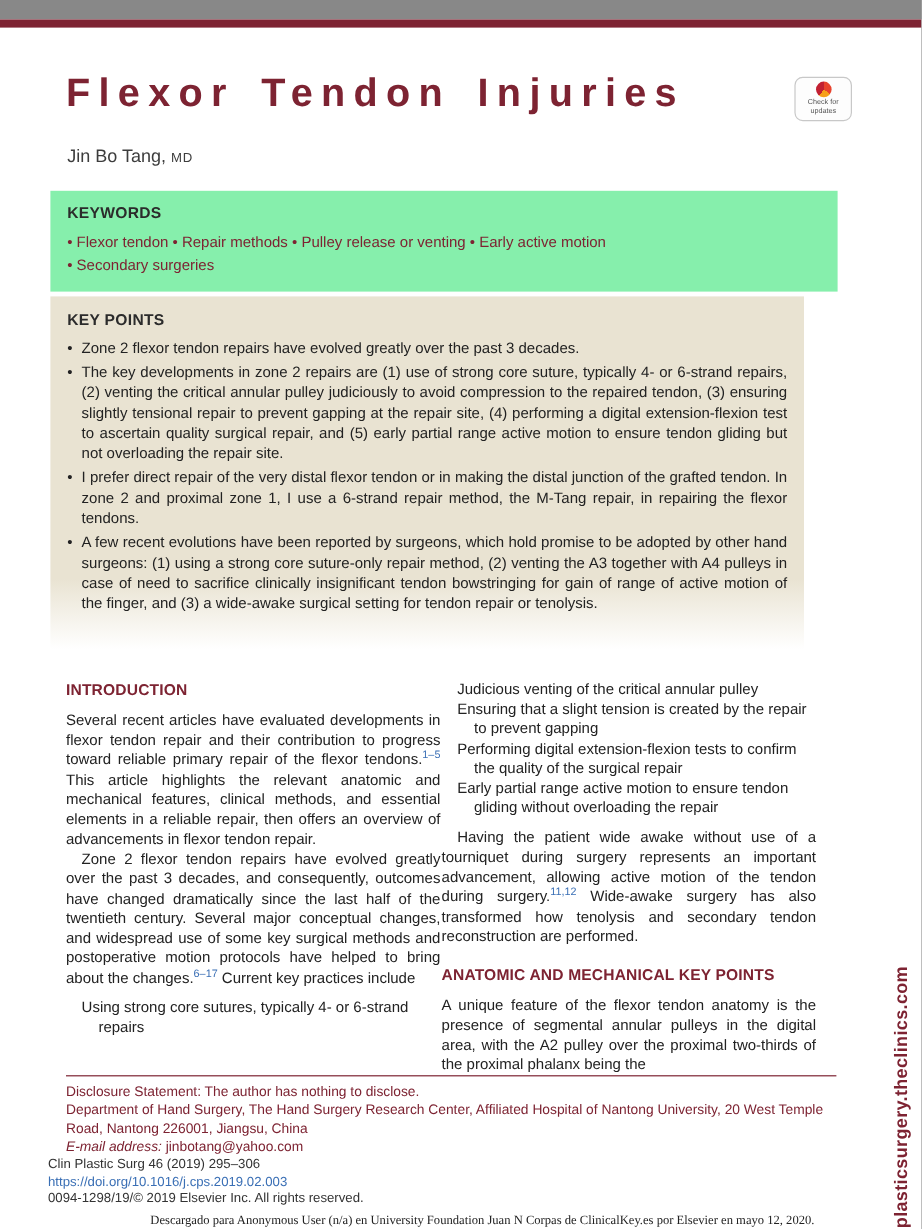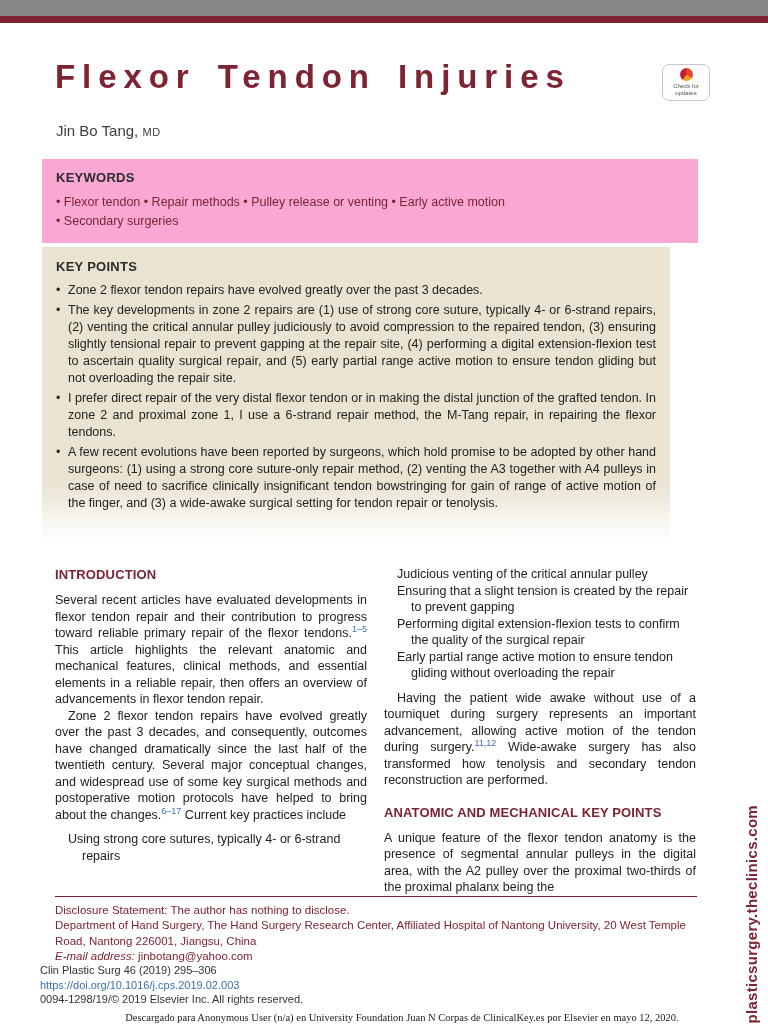--- a/index.html
+++ b/index.html
@@ -28,37 +28,37 @@
     background:conic-gradient(#e8432d 0 35%, #f6a01a 35% 60%, #c22032 60% 100%);
     margin-bottom:2px;
   }
   .badge-text { font-size:6px; color:#555; text-align:center; line-height:1.25; }
 
   .author { position:absolute; top:106px; left:56px; font-size:15px; color:#3d3d3d; }
   .author .degree { font-size:11px; letter-spacing:0.06em; }
 
   .kwbox {
     position:absolute; top:143px; left:42px; width:656px;
-    background:#f9a8d4; padding:11px 14px 12px 14px;
+    background:#86efac; padding:11px 14px 12px 14px;
   }
   .box-heading { margin:0 0 8px 0; font-size:13px; font-weight:bold; color:#2b2b2b; letter-spacing:0.02em; }
   .kw-line { color:#7d2332; font-size:12.5px; line-height:1.5; }
 
   .kpbox {
     position:absolute; top:231px; left:42px; width:628px;
     padding:12px 14px 26px 14px;
     background:linear-gradient(180deg, #e9e3d2 0%, #e9e3d2 80%, rgba(233,227,210,0) 100%);
   }
   .kp-list { margin:0; padding:0; list-style:none; font-size:12.5px; line-height:1.36; color:#222; }
   .kp-list li { position:relative; padding-left:12px; margin-bottom:3px; text-align:justify; }
   .kp-list li::before { content:"\2022"; position:absolute; left:0; top:0; }
 
   .body-cols {
     position:absolute; top:550px; left:55px; width:642px;
-    display:flex; gap:17px;
+    display:flex; gap:1px;
   }
   .col { width:312px; font-size:12.5px; line-height:1.32; color:#222; }
   .col h3 {
     margin:0 0 9px 0; font-size:13px; font-weight:bold;
     color:#7d2332; letter-spacing:0.01em;
   }
   .col h3.mt { margin-top:15px; }
   .body-p { margin:0; text-align:justify; }
   .body-p.indent { text-indent:13px; }
   .cite { color:#3a6fb5; font-size:9px; line-height:0; cursor:pointer; }

